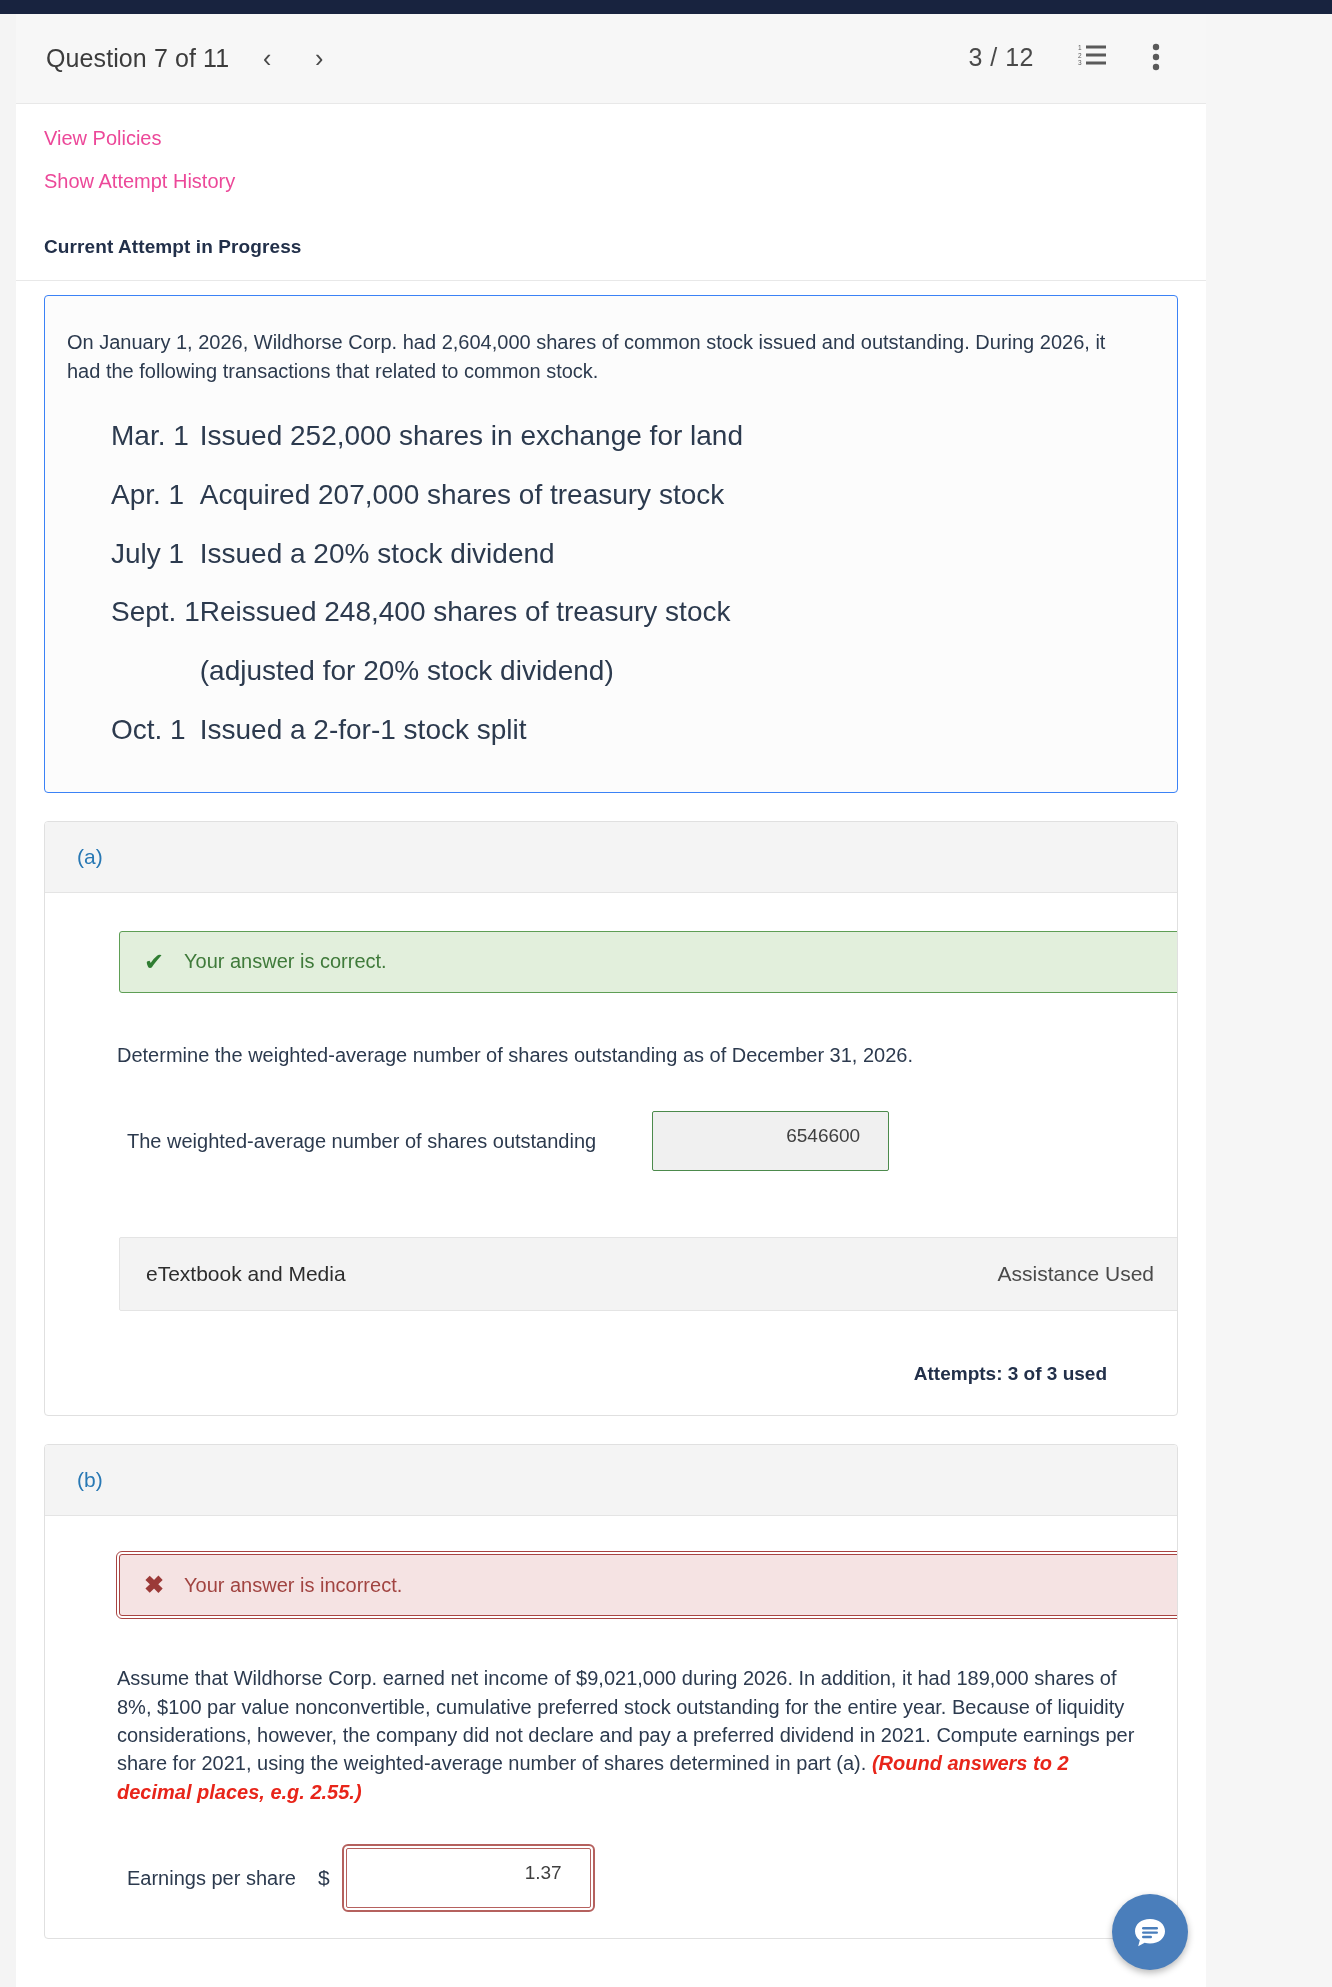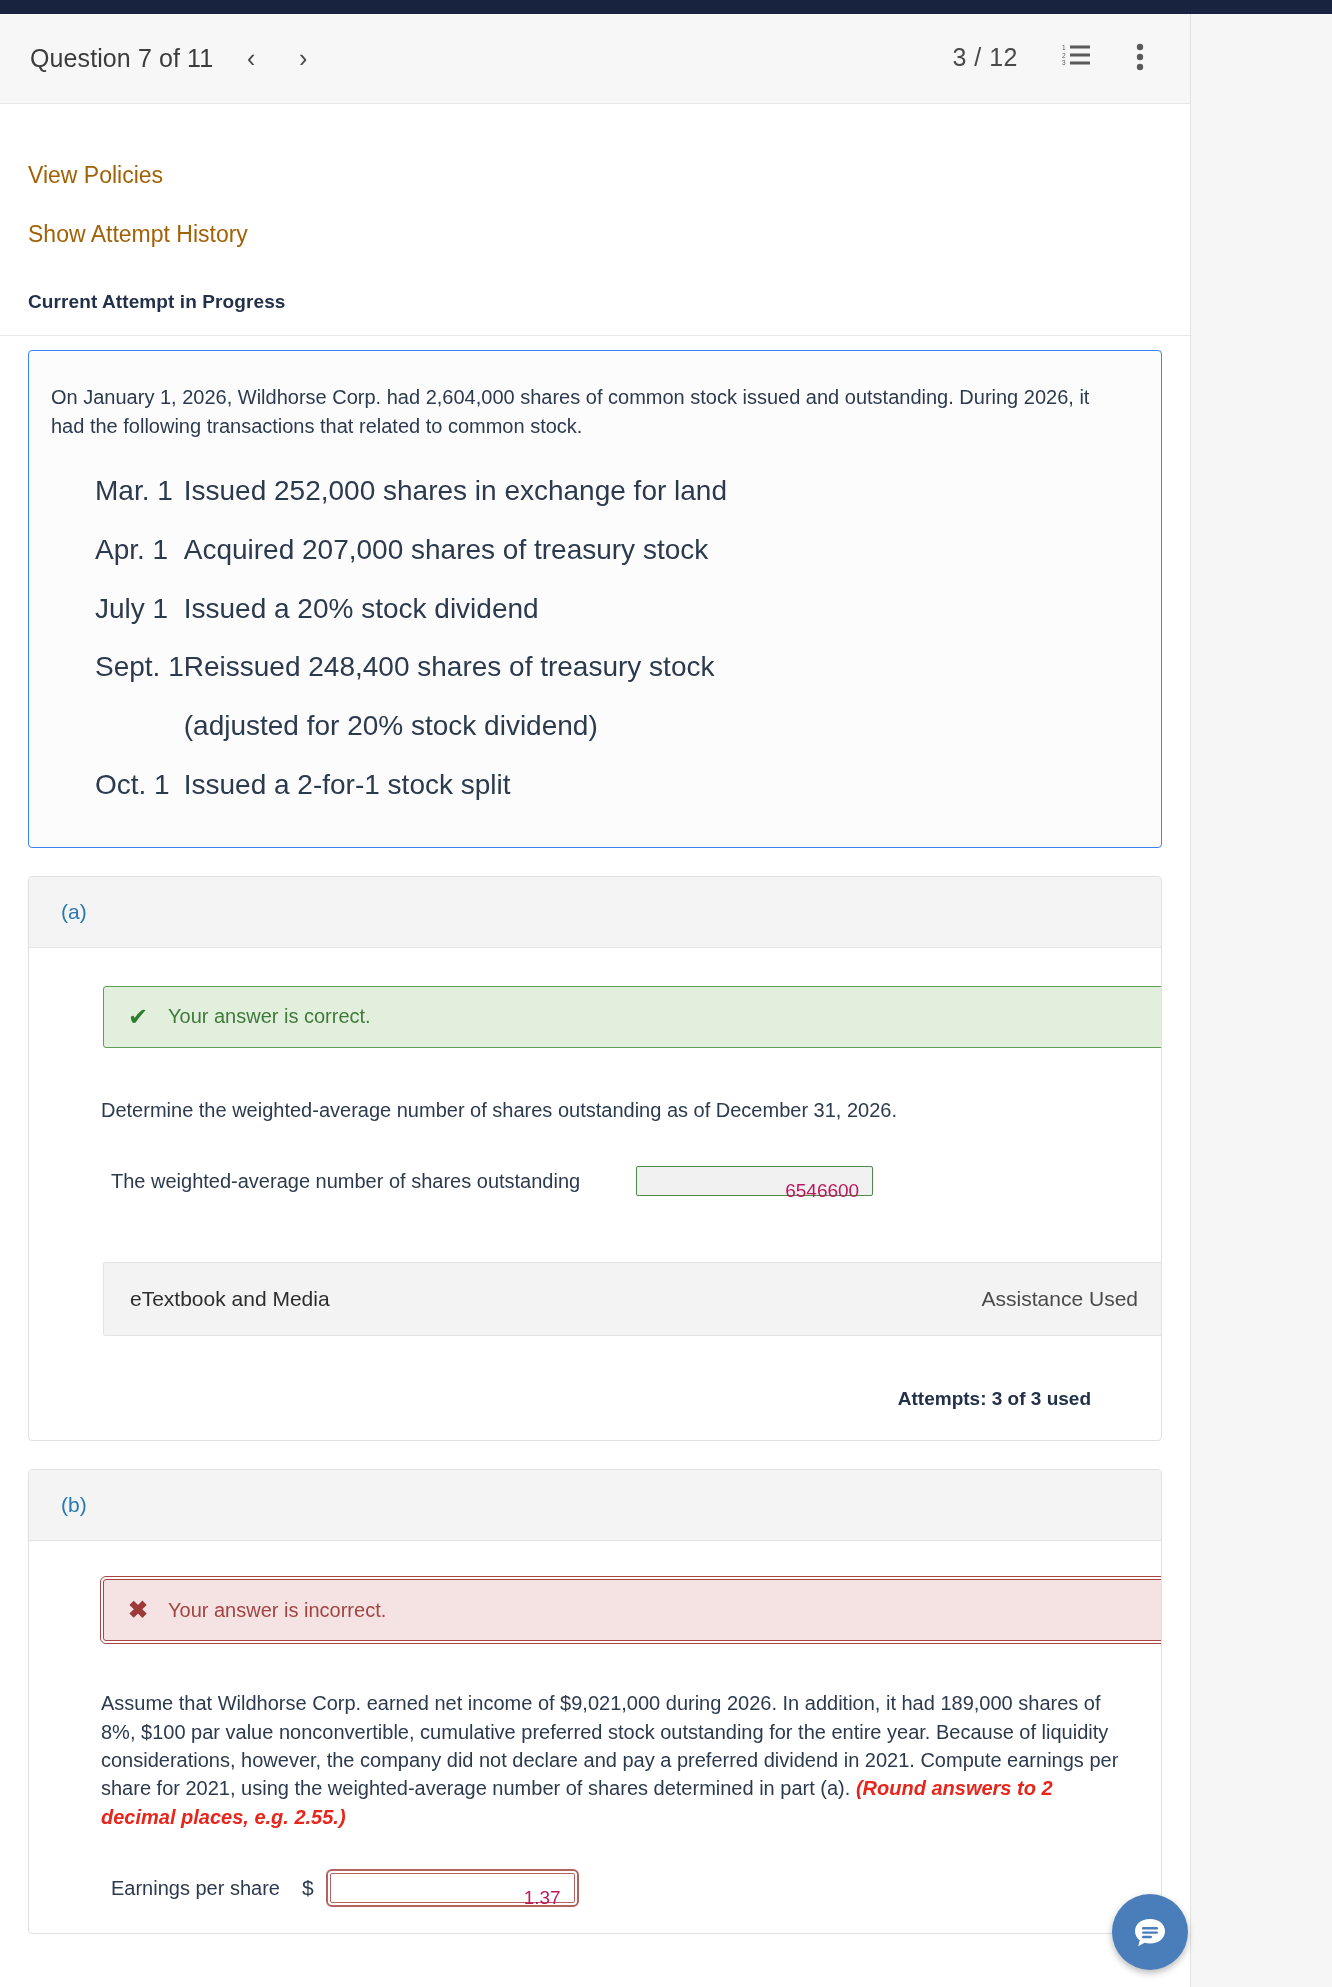--- a/index.html
+++ b/index.html
@@ -23,21 +23,21 @@
   
   .topbar {
     position: absolute; top: 0; left: 0;
     width: 1332px; height: 14px;
     background: #18233f;
   }
 
   
   .column {
     position: absolute;
-    top: 14px; left: 0;
+    top: 14px; left: 16px;
     width: 1190px;
     min-height: 1973px;
     background: #ffffff;
   }
   .right-gutter {
     position: absolute;
     top: 14px; left: 1190px;
     width: 142px; height: 1973px;
     background: #f6f6f6;
     border-left: 1px solid #e2e2e2;
@@ -89,28 +89,27 @@
   .icon-numlist { display: block; }
   .icon-kebab { display: block; }
 
   
   .links {
     padding: 24px 0 0 28px;
     background: #fff;
   }
   .link {
     display: block;
-    color: #a16207;
-    font-size: 23px;
+    color: #ec4899;
+    font-size: 20px;
     line-height: 1.0;
     margin-bottom: 23px;
     text-decoration: none;
     cursor: pointer;
     width: max-content;
-    margin-top: 36px;
   }
   .attempt-label {
     font-size: 19px;
     font-weight: bold;
     color: #22304a;
     padding: 22px 0 0 28px;
     letter-spacing: .1px;
   }
   .hr-light {
     margin: 22px 0 0 0;
@@ -233,26 +232,26 @@
     font-size: 20px;
     color: #2c3a4e;
     line-height: 1;
   }
   .dollar {
     font-size: 21px;
     color: #2c3a4e;
     margin-left: 22px;
   }
   .ansbox {
-    height: 30px;
+    height: 60px;
     line-height: 48px;
     text-align: right;
-    padding-right: 13px;
+    padding-right: 28px;
     font-size: 19px;
-    color: #be185d;
+    color: #404040;
     background: #f0f0f0;
     border: 1px solid #4c8a4c;
     border-radius: 2px;
   }
   .ansbox.wa-a {
     width: 237px;
     margin-left: 56px;
   }
   .ansbox.eps {
     width: 245px;

